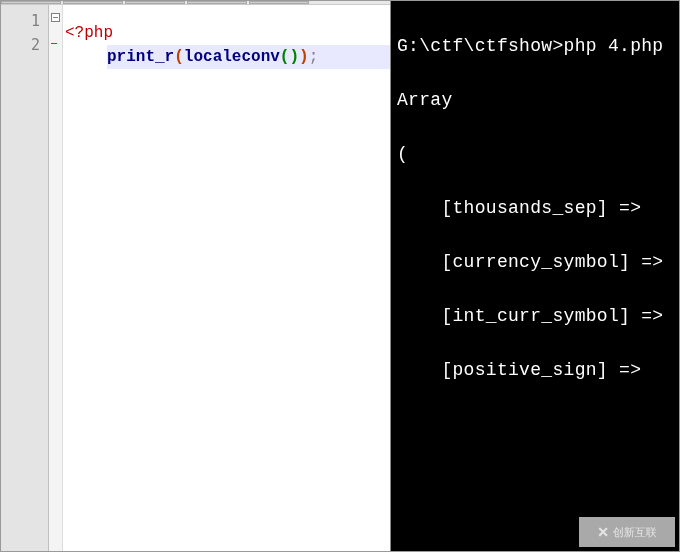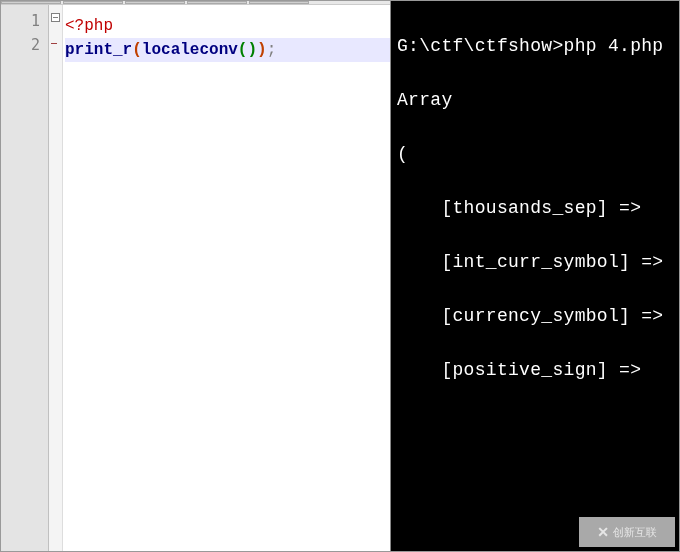--- a/index.html
+++ b/index.html
@@ -79,31 +79,32 @@
       position: relative;
     }
     .fold-line::before{
       content:'';
       position:absolute;
       left:0; top:7px;
       width:6px; border-top:1px solid #a04040;
     }
     .code-area {
       flex: 1;
-      padding-top: 9px;
+      padding-top: 16px;
       padding-left: 2px;
       font-size: 16px;
       line-height: 24px;
       font-family: Consolas, 'Courier New', monospace;
     }
     .code-line {
       white-space: pre;
     }
     .line-highlight {
       background: #e8e8ff;
+      margin-left: 42px;
     }
     .t-phptag { color: #c00000; }
     .t-func { color: #000080; font-weight: bold; }
     .t-paren { color: #c04000; font-weight: bold; }
     .t-paren2 { color: #008000; font-weight: bold; }
     .t-semi { color: #808080; }
     .terminal-pane {
       flex: 1;
       background: #000000;
       color: #ffffff;
@@ -162,22 +163,22 @@
       <div class="code-line line-highlight"><span class="t-func">print_r</span><span class="t-paren">(</span><span class="t-func">localeconv</span><span class="t-paren2">()</span><span class="t-paren">)</span><span class="t-semi">;</span></div>
     </div>
   </div>
 </div>
 
 <div class="terminal-pane">
   <div class="term-line">G:\ctf\ctfshow&gt;php 4.php</div>
   <div class="term-line">Array</div>
   <div class="term-line">(</div>
   <div class="term-line">    [thousands_sep] =&gt;</div>
+  <div class="term-line">    [currency_symbol] =&gt;</div>
   <div class="term-line">    [int_curr_symbol] =&gt;</div>
-  <div class="term-line">    [currency_symbol] =&gt;</div>
   <div class="term-line">    [positive_sign] =&gt;</div>
   
   
   
   
   
   
   
   
   

